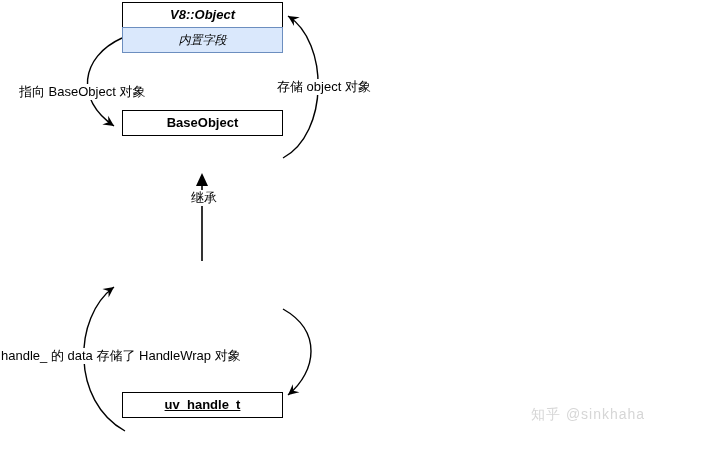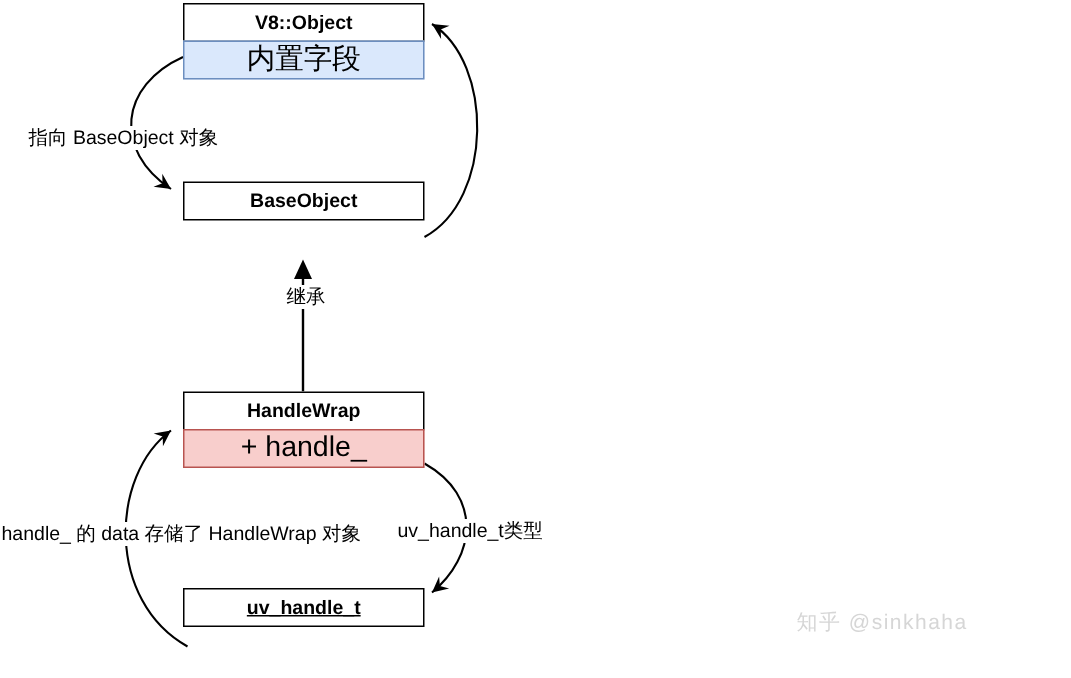--- a/index.html
+++ b/index.html
@@ -39,21 +39,21 @@
     font-size: 13px;
     color: #000000;
     white-space: nowrap;
   }
   .uml-field {
     box-sizing: border-box;
     height: 26px;
     line-height: 24px;
     margin-top: -1px;
     text-align: center;
-    font-size: 19px;
+    font-size: 12px;
     color: #000000;
     white-space: nowrap;
   }
   .uml-field.blue {
     background: var(--blue-fill, #dae8fc);
     border: 1px solid var(--blue-border, #6c8ebf);
   }
   .uml-field.pink {
     background: var(--pink-fill, #f8cecc);
     border: 1px solid var(--pink-border, #b85450);
@@ -61,22 +61,22 @@
   .edge-label {
     position: absolute;
     z-index: 3;
     background: #ffffff;
     padding: 0 3px;
     font-size: 13px;
     line-height: 16px;
     color: #000000;
     white-space: nowrap;
   }
-  #node-v8        { top: 2px; }
-  #node-base      { top: 121px; }
+  #node-v8        { top: 2px; font-style: italic; }
+  #node-base      { top: 110px; }
   #node-handlewrap{ top: 261px; }
   #node-uv        { top: 392px; text-decoration: underline; }
 
   #label-v8-to-base   { left: 16px;  top: 84px; }
   #label-base-to-v8   { left: 274px; top: 79px; }
   #label-inherit      { left: 188px; top: 190px; }
   #label-uv-to-wrap   { left: -2px;  top: 348px; }
   #label-wrap-to-uv   { left: 262px; top: 346px; }
 
   .watermark {
@@ -116,29 +116,25 @@
 
   <div class="uml-node" id="node-v8">
     <div class="uml-header">V8::Object</div>
     <div class="uml-field blue">内置字段</div>
   </div>
 
   <div class="uml-node" id="node-base">
     <div class="uml-header">BaseObject</div>
   </div>
 
-  <div class="uml-node" id="node-handlewrap">
-    <div class="uml-header">HandleWrap</div>
-    <div class="uml-field pink">+ handle_</div>
-  </div>
 
   <div class="uml-node" id="node-uv">
     <div class="uml-header">uv_handle_t</div>
   </div>
 
   <div class="edge-label" id="label-v8-to-base">指向 BaseObject 对象</div>
+  <div class="edge-label" id="label-base-to-v8">存储 object 对象</div>
   <div class="edge-label" id="label-inherit">继承</div>
   <div class="edge-label" id="label-uv-to-wrap">handle_ 的 data 存储了 HandleWrap 对象</div>
-  <div class="edge-label" id="label-wrap-to-uv">uv_handle_t类型</div>
 
   <div class="watermark">知乎 @sinkhaha</div>
 
 </div>
 
 </body></html>

